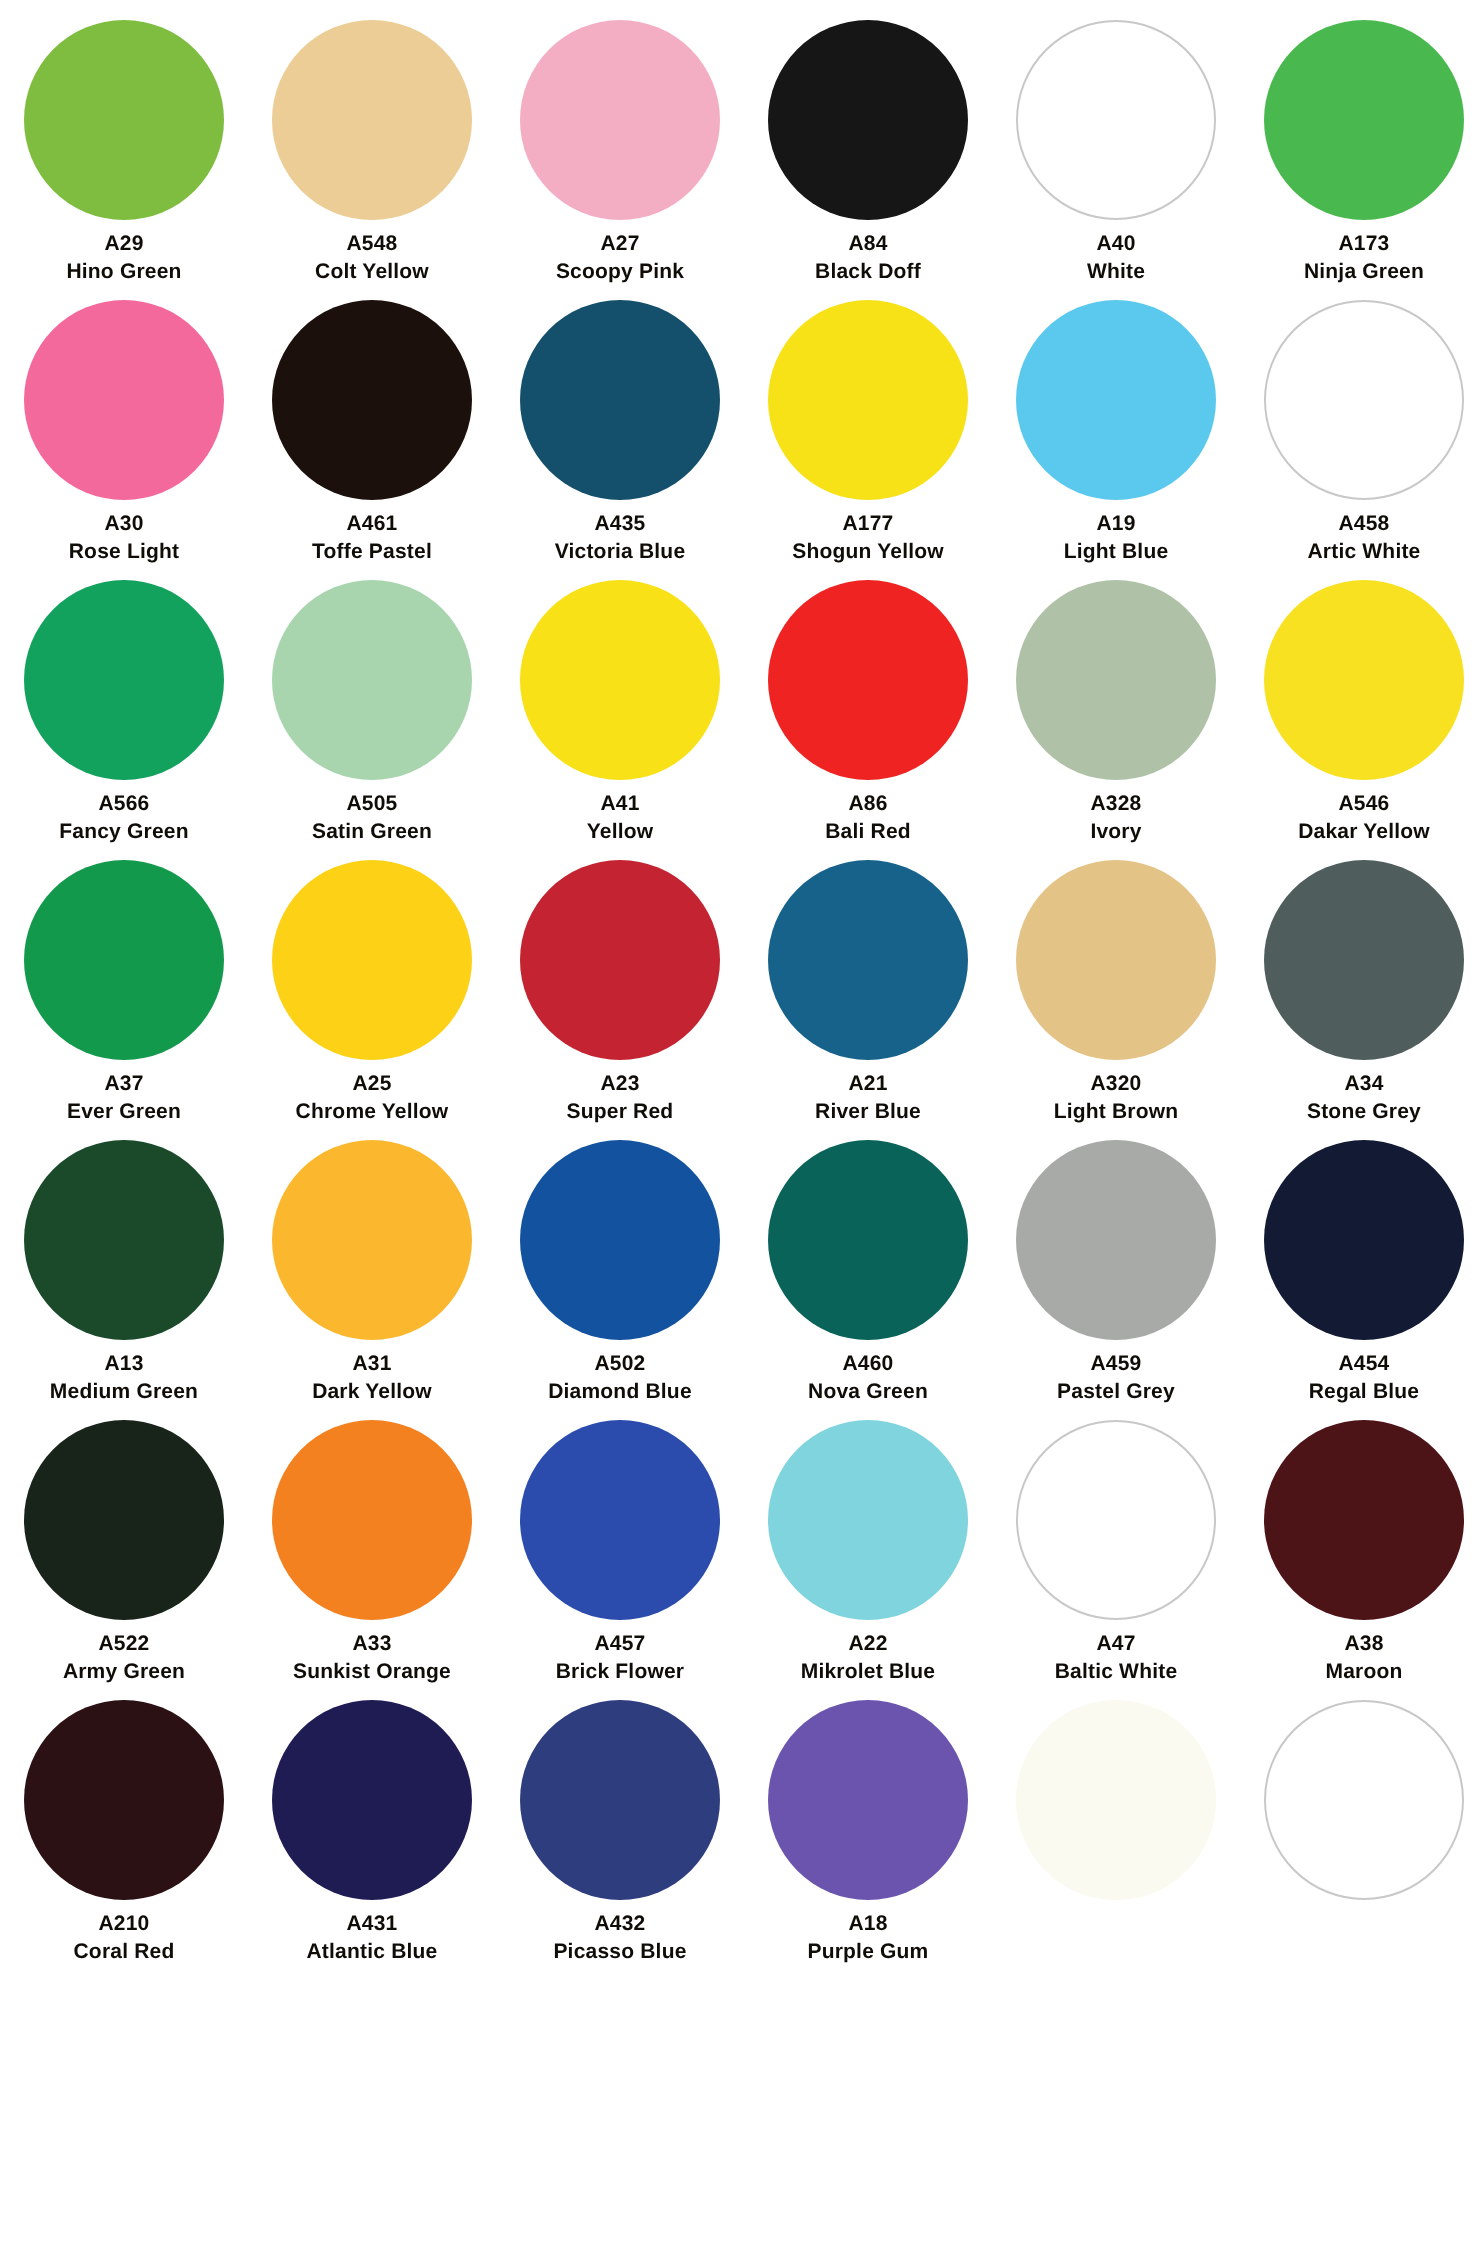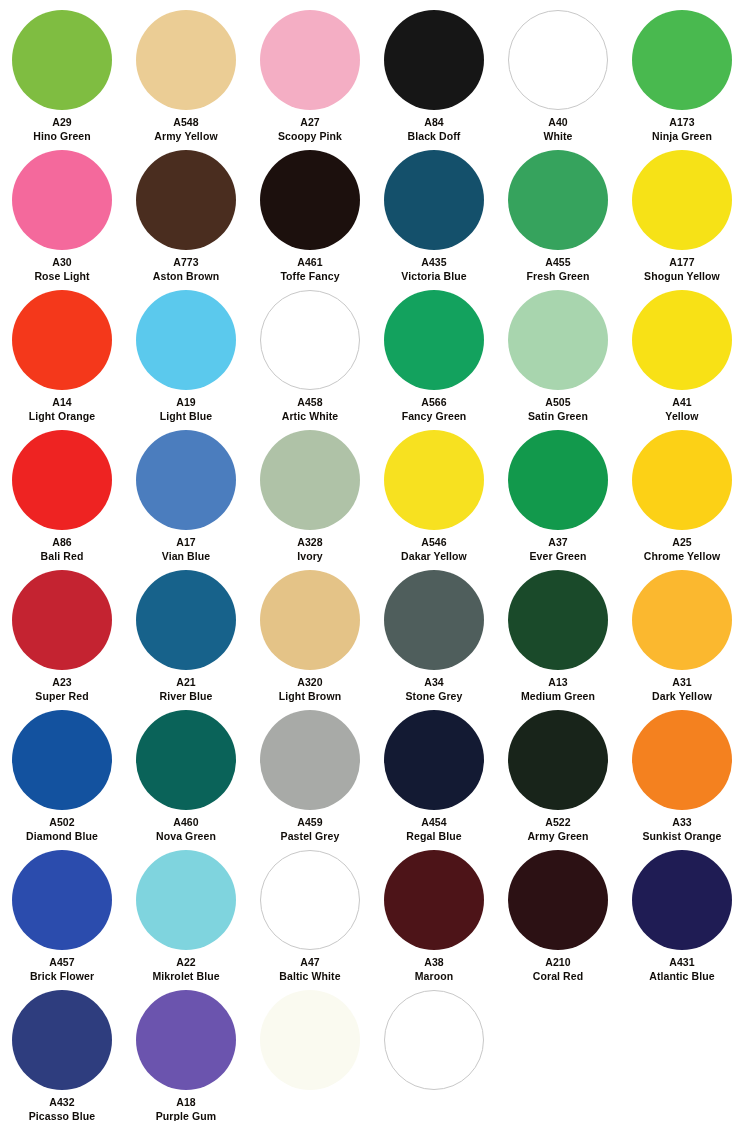--- a/index.html
+++ b/index.html
@@ -68,21 +68,21 @@
       <div class="swatch-disc" style="background-color: rgb(127, 189, 65);"></div>
       <div class="swatch-labels">
         <span class="swatch-code">A29</span>
         <span class="swatch-name">Hino Green</span>
       </div>
     </div>
     <div class="swatch-cell">
       <div class="swatch-disc" style="background-color: rgb(235, 205, 149);"></div>
       <div class="swatch-labels">
         <span class="swatch-code">A548</span>
-        <span class="swatch-name">Army Yellow</span>
+        <span class="swatch-name">Colt Yellow</span>
       </div>
     </div>
     <div class="swatch-cell">
       <div class="swatch-disc" style="background-color: rgb(244, 174, 196);"></div>
       <div class="swatch-labels">
         <span class="swatch-code">A27</span>
         <span class="swatch-name">Scoopy Pink</span>
       </div>
     </div>
     <div class="swatch-cell">
@@ -107,62 +107,41 @@
       </div>
     </div>
     <div class="swatch-cell">
       <div class="swatch-disc" style="background-color: rgb(244, 105, 156);"></div>
       <div class="swatch-labels">
         <span class="swatch-code">A30</span>
         <span class="swatch-name">Rose Light</span>
       </div>
     </div>
     <div class="swatch-cell">
-      <div class="swatch-disc" style="background-color: rgb(74, 45, 31);"></div>
-      <div class="swatch-labels">
-        <span class="swatch-code">A773</span>
-        <span class="swatch-name">Aston Brown</span>
-      </div>
-    </div>
-    <div class="swatch-cell">
       <div class="swatch-disc" style="background-color: rgb(28, 16, 13);"></div>
       <div class="swatch-labels">
         <span class="swatch-code">A461</span>
-        <span class="swatch-name">Toffe Fancy</span>
+        <span class="swatch-name">Toffe Pastel</span>
       </div>
     </div>
     <div class="swatch-cell">
       <div class="swatch-disc" style="background-color: rgb(20, 80, 107);"></div>
       <div class="swatch-labels">
         <span class="swatch-code">A435</span>
         <span class="swatch-name">Victoria Blue</span>
       </div>
     </div>
     <div class="swatch-cell">
-      <div class="swatch-disc" style="background-color: rgb(54, 163, 93);"></div>
-      <div class="swatch-labels">
-        <span class="swatch-code">A455</span>
-        <span class="swatch-name">Fresh Green</span>
-      </div>
-    </div>
-    <div class="swatch-cell">
       <div class="swatch-disc" style="background-color: rgb(246, 226, 23);"></div>
       <div class="swatch-labels">
         <span class="swatch-code">A177</span>
         <span class="swatch-name">Shogun Yellow</span>
       </div>
     </div>
     <div class="swatch-cell">
-      <div class="swatch-disc" style="background-color: rgb(244, 56, 27);"></div>
-      <div class="swatch-labels">
-        <span class="swatch-code">A14</span>
-        <span class="swatch-name">Light Orange</span>
-      </div>
-    </div>
-    <div class="swatch-cell">
       <div class="swatch-disc" style="background-color: rgb(91, 201, 237);"></div>
       <div class="swatch-labels">
         <span class="swatch-code">A19</span>
         <span class="swatch-name">Light Blue</span>
       </div>
     </div>
     <div class="swatch-cell">
       <div class="swatch-disc outlined" style="background-color: rgb(255, 255, 255);"></div>
       <div class="swatch-labels">
         <span class="swatch-code">A458</span>
@@ -188,27 +167,20 @@
       <div class="swatch-labels">
         <span class="swatch-code">A41</span>
         <span class="swatch-name">Yellow</span>
       </div>
     </div>
     <div class="swatch-cell">
       <div class="swatch-disc" style="background-color: rgb(238, 35, 34);"></div>
       <div class="swatch-labels">
         <span class="swatch-code">A86</span>
         <span class="swatch-name">Bali Red</span>
-      </div>
-    </div>
-    <div class="swatch-cell">
-      <div class="swatch-disc" style="background-color: rgb(75, 125, 190);"></div>
-      <div class="swatch-labels">
-        <span class="swatch-code">A17</span>
-        <span class="swatch-name">Vian Blue</span>
       </div>
     </div>
     <div class="swatch-cell">
       <div class="swatch-disc" style="background-color: rgb(175, 194, 167);"></div>
       <div class="swatch-labels">
         <span class="swatch-code">A328</span>
         <span class="swatch-name">Ivory</span>
       </div>
     </div>
     <div class="swatch-cell">

